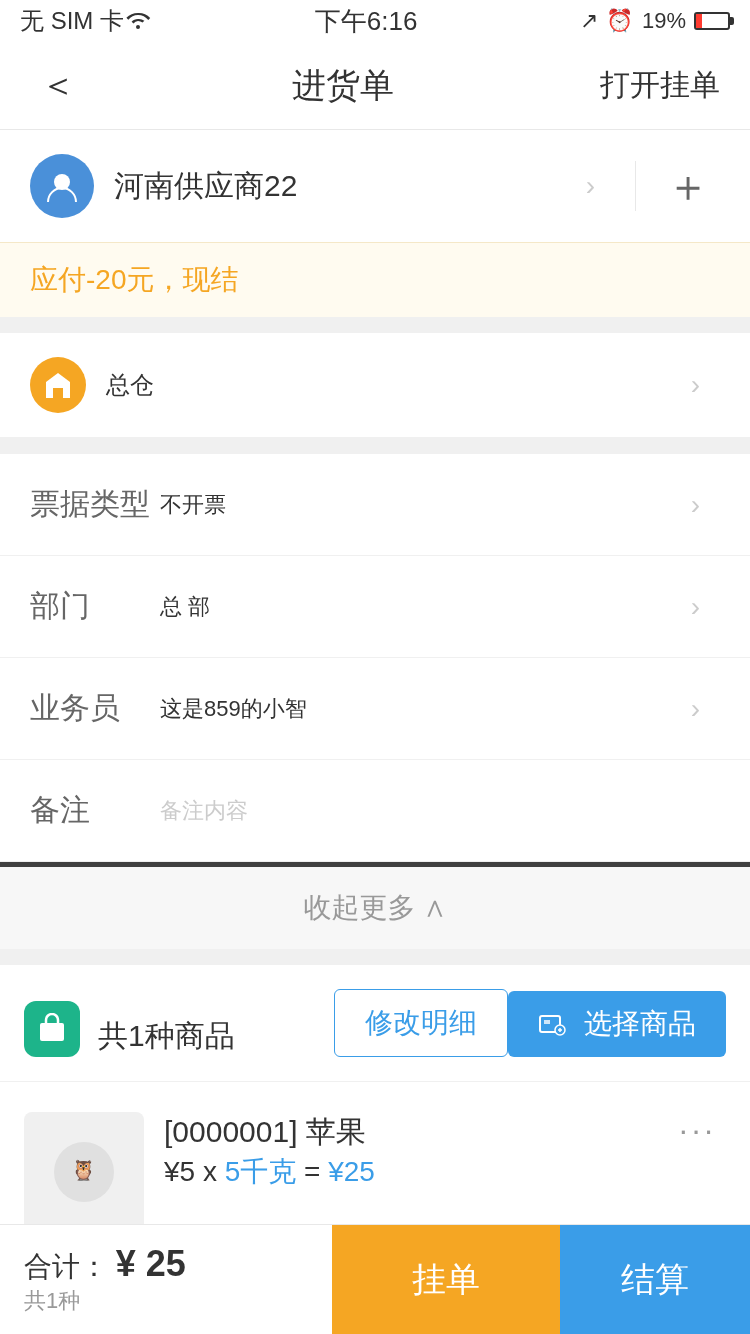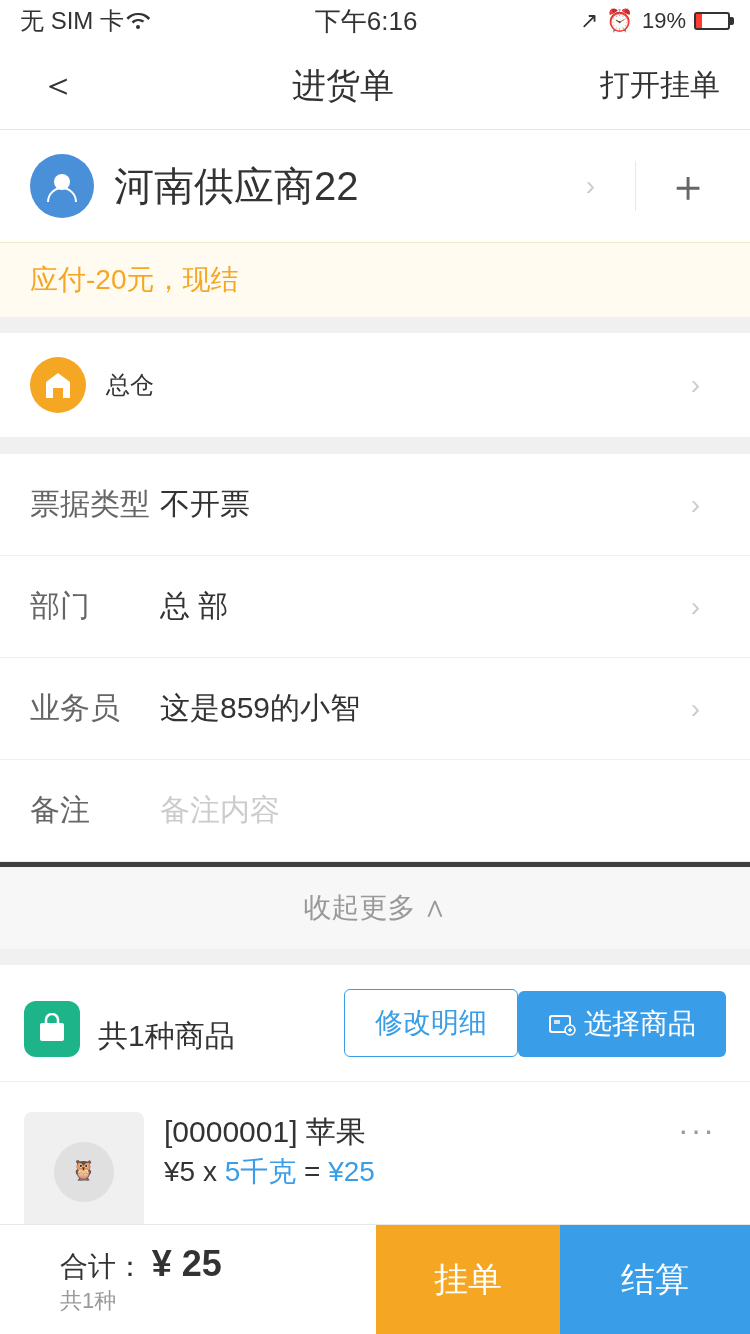--- a/index.html
+++ b/index.html
@@ -71,21 +71,21 @@
       border-radius: 50%;
       background: #4A90D9;
       display: flex;
       align-items: center;
       justify-content: center;
       margin-right: 20px;
       flex-shrink: 0;
     }
     .supplier-name {
       flex: 1;
-      font-size: 40px;
+      font-size: 30px;
       color: #333;
     }
     .chevron {
       color: #ccc;
       font-size: 28px;
       margin-right: 20px;
     }
     .divider-line {
       width: 1px;
       height: 50px;
@@ -141,21 +141,21 @@
       min-height: 88px;
     }
     .form-label {
       font-size: 30px;
       color: #666;
       width: 130px;
       flex-shrink: 0;
     }
     .form-value {
       flex: 1;
-      font-size: 30px;
+      font-size: 22px;
       color: #333;
     }
     .form-placeholder {
       color: #ccc;
     }
     
     .collapse-bar {
       background: #f7f7f7;
       text-align: center;
       padding: 22px;
@@ -198,21 +198,21 @@
     }
     .btn-primary {
       background: #3A9DE8;
       color: #fff;
       padding: 14px 30px;
       font-size: 28px;
       border-radius: 6px;
       cursor: pointer;
       display: flex;
       align-items: center;
-      gap: 8px;
+      gap: 18px;
       border: none;
     }
     
     .product-item {
       background: #fff;
       display: flex;
       padding: 30px 24px;
       align-items: flex-start;
       border-bottom: 1px solid #f0f0f0;
     }
@@ -251,21 +251,20 @@
     
     .bottom-bar {
       position: fixed;
       bottom: 0;
       width: 750px;
       height: 110px;
       display: flex;
       align-items: stretch;
       background: #fff;
       border-top: 1px solid #e8e8e8;
-      padding-left: 36px;
     }
     .total-section {
       flex: 1;
       display: flex;
       flex-direction: column;
       justify-content: center;
       padding: 0 24px;
     }
     .total-label {
       font-size: 28px;
@@ -276,21 +275,21 @@
       font-weight: bold;
       color: #333;
     }
     .total-count {
       font-size: 22px;
       color: #999;
     }
     .hang-btn {
       background: #f5a623;
       color: #fff;
-      width: 184px;
+      width: 228px;
       display: flex;
       align-items: center;
       justify-content: center;
       font-size: 34px;
       cursor: pointer;
     }
     .settle-btn {
       background: #3A9DE8;
       color: #fff;
       width: 190px;

